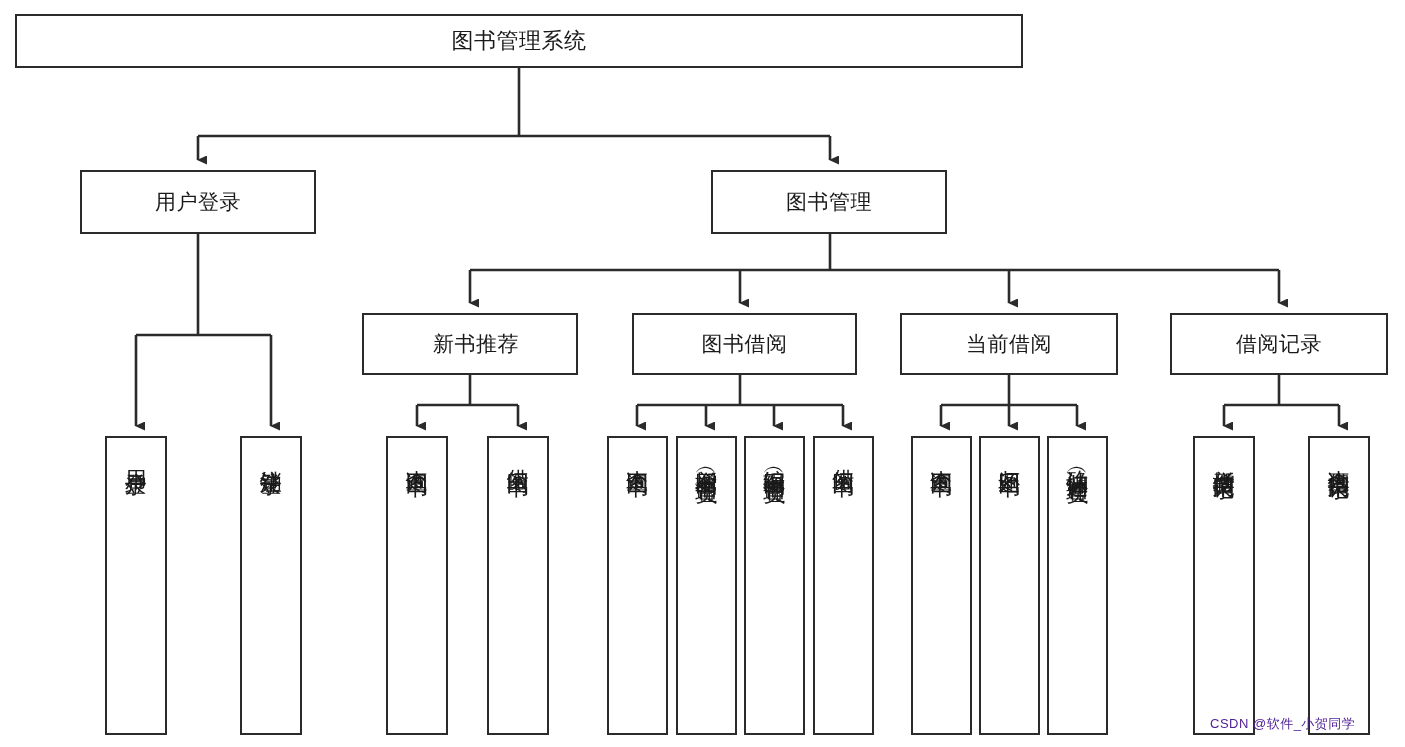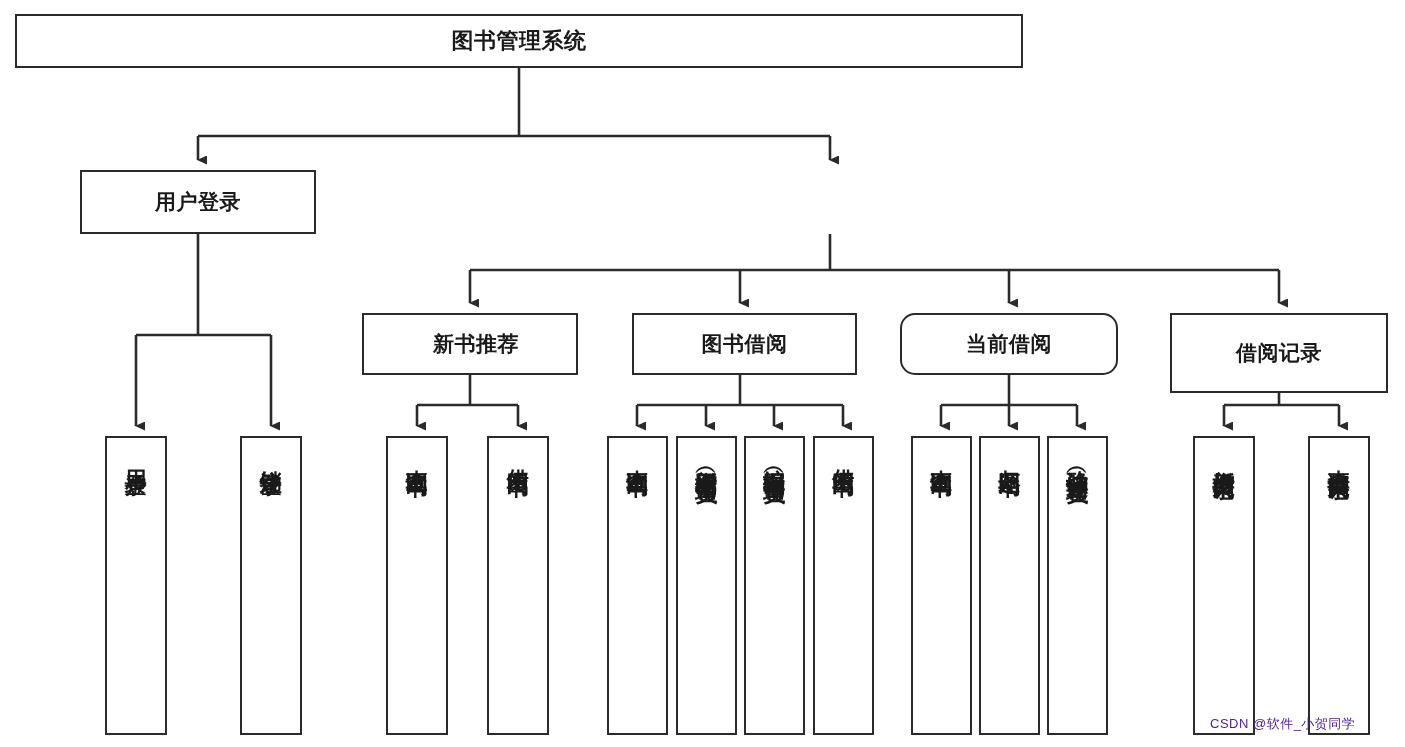--- a/index.html
+++ b/index.html
@@ -34,21 +34,20 @@
     display: flex;
     align-items: center;
     justify-content: center;
     overflow: hidden;
   }
   .node-label {
     color: #1a1a1a;
     text-align: center;
     line-height: 1.18;
     letter-spacing: 0.5px;
-    font-weight: bold;
   }
   .node.root .node-label {
     font-size: 22px;
   }
   .node.level2 .node-label {
     font-size: 21px;
   }
   .node.level3 .node-label {
     font-size: 21px;
   }
@@ -129,31 +128,34 @@
     </g>
   </svg>
 
   <div class="node root" style="left:15px; top:14px; width:1008px; height:54px;">
     <span class="node-label">图书管理系统</span>
   </div>
 
   <div class="node level2" style="left:80px; top:170px; width:236px; height:64px;">
     <span class="node-label">用户登录</span>
   </div>
+  <div class="node level2" style="left:711px; top:170px; width:236px; height:64px;">
+    <span class="node-label">图书管理</span>
+  </div>
 
   <div class="node level3" style="left:362px; top:313px; width:216px; height:62px;padding-left:12px;">
     <span class="node-label">新书推荐</span>
   </div>
   <div class="node level3" style="left:632px; top:313px; width:225px; height:62px;">
     <span class="node-label">图书借阅</span>
   </div>
-  <div class="node level3" style="left:900px; top:313px; width:218px; height:62px;border-radius:15px;">
+  <div class="node level3" style="left:900px; top:313px; width:218px; height:62px;">
     <span class="node-label">当前借阅</span>
   </div>
-  <div class="node level3" style="left:1170px; top:313px; width:218px; height:80px;">
+  <div class="node level3" style="left:1170px; top:313px; width:218px; height:62px;">
     <span class="node-label">借阅记录</span>
   </div>
 
   <div class="node leaf" style="left:105px; top:436px; width:62px; height:299px;">
     <span class="node-label">用户登录</span>
   </div>
   <div class="node leaf" style="left:240px; top:436px; width:62px; height:299px;">
     <span class="node-label">注销登录</span>
   </div>
 

